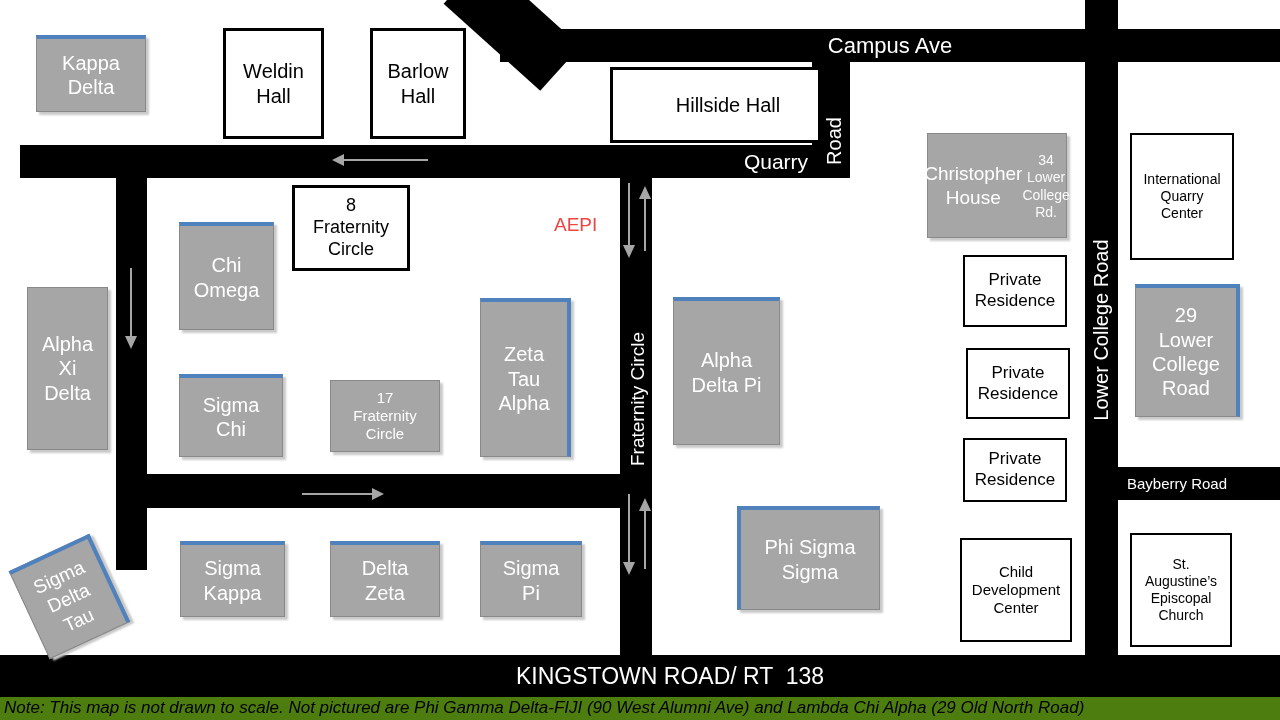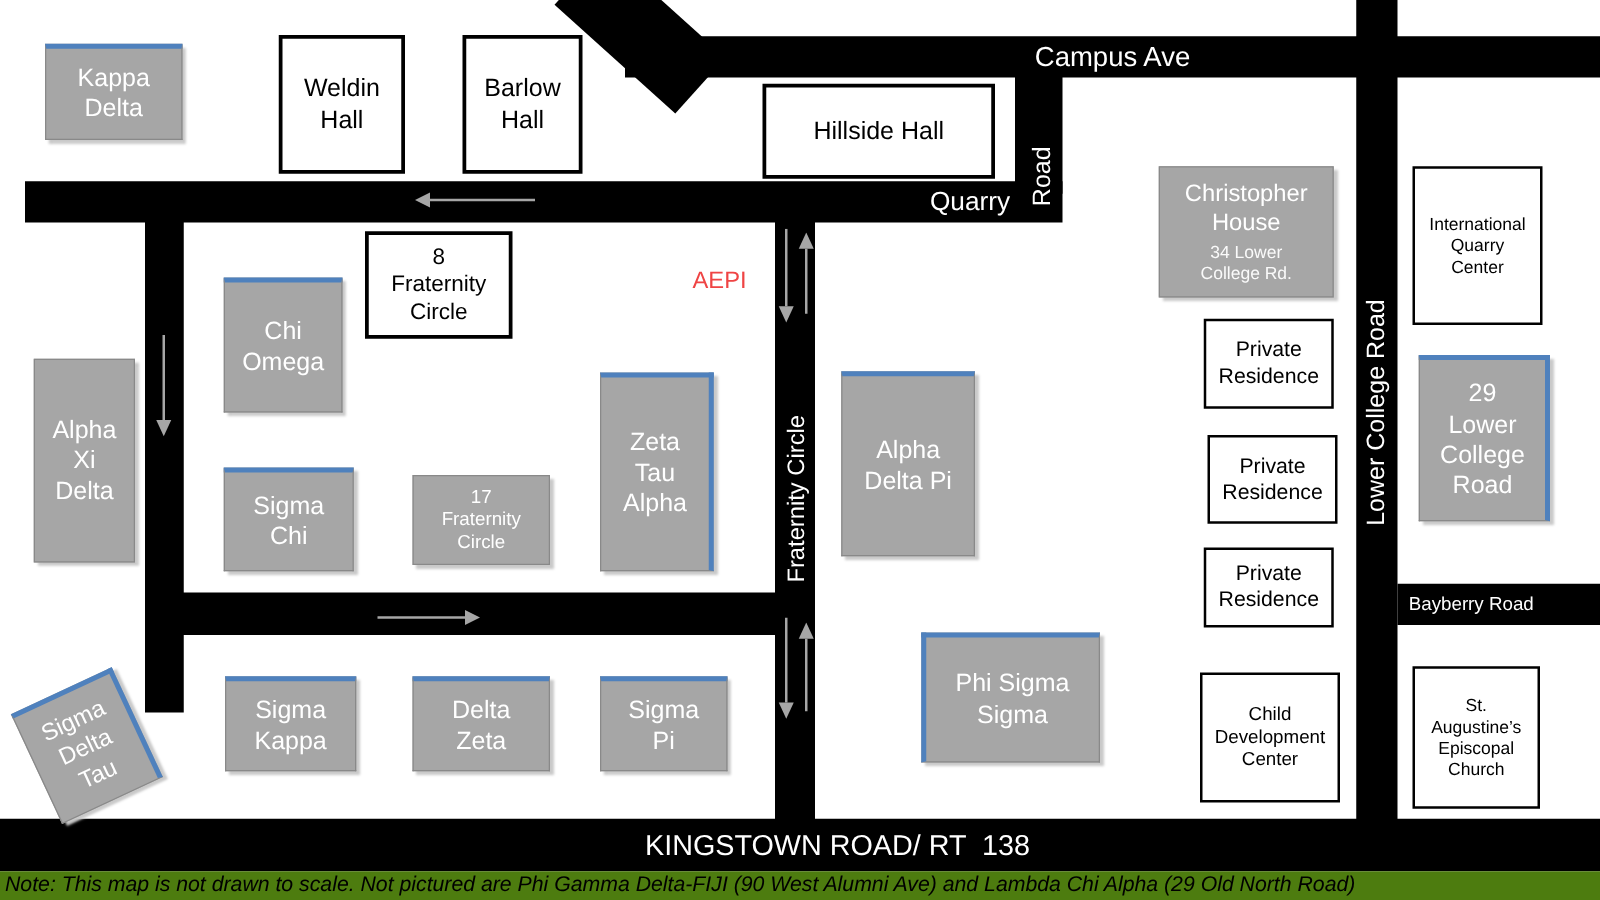--- a/index.html
+++ b/index.html
@@ -118,36 +118,36 @@
 Delta
 Tau</div>
   <div class="bldg gray accent-top" style="left:180px;top:541px;width:103px;height:71px;">Sigma
 Kappa</div>
   <div class="bldg gray accent-top" style="left:330px;top:541px;width:108px;height:71px;">Delta
 Zeta</div>
   <div class="bldg gray accent-top" style="left:480px;top:541px;width:100px;height:71px;">Sigma
 Pi</div>
   <div class="bldg gray accent-top accent-left" style="left:737px;top:506px;width:138px;height:99px;">Phi Sigma
 Sigma</div>
-  <div class="bldg gray" style="left:927px;top:133px;width:138px;height:103px;flex-direction:column;">
+  <div class="bldg gray" style="left:927px;top:133px;width:138px;height:103px;flex-direction:row;">
     <span class="ch-title">Christopher
 House</span>
     <span class="ch-addr">34 Lower
 College Rd.</span>
   </div>
   <div class="bldg gray accent-top accent-right" style="left:1135px;top:284px;width:100px;height:128px;">29
 Lower
 College
 Road</div>
 
   <div class="bldg white" style="left:223px;top:28px;width:95px;height:105px;">Weldin
 Hall</div>
   <div class="bldg white" style="left:357px;top:28px;width:90px;height:105px;margin-left:13px;">Barlow
 Hall</div>
-  <div class="bldg white" style="left:610px;top:67px;width:180px;height:70px;">Hillside Hall</div>
+  <div class="bldg white" style="left:610px;top:67px;width:180px;height:70px;padding-left:25px;">Hillside Hall</div>
   <div class="bldg white f18" style="left:292px;top:185px;width:112px;height:80px;">8
 Fraternity
 Circle</div>
   <div class="bldg white thin f17" style="left:963px;top:255px;width:100px;height:68px;">Private
 Residence</div>
   <div class="bldg white thin f17" style="left:966px;top:348px;width:100px;height:67px;">Private
 Residence</div>
   <div class="bldg white thin f17" style="left:963px;top:438px;width:100px;height:60px;">Private
 Residence</div>
   <div class="bldg white thin f15" style="left:960px;top:538px;width:108px;height:100px;">Child

